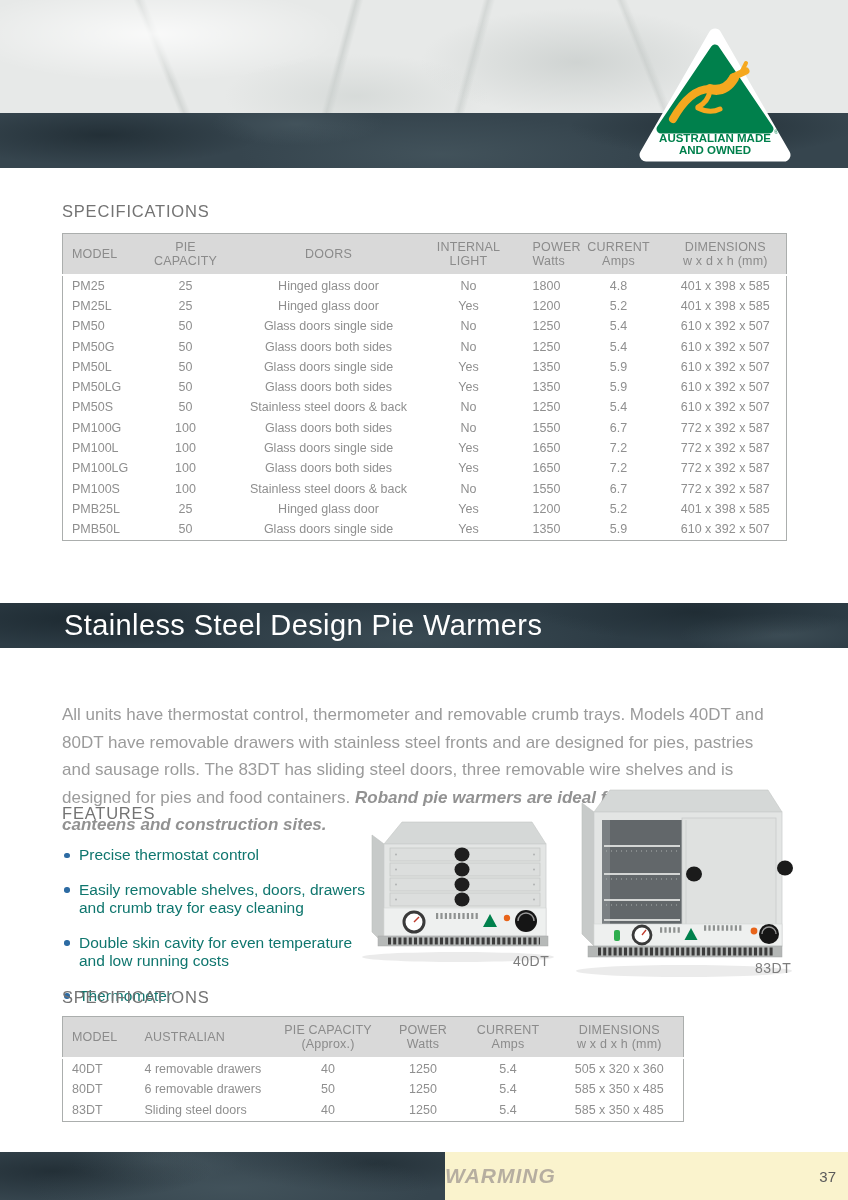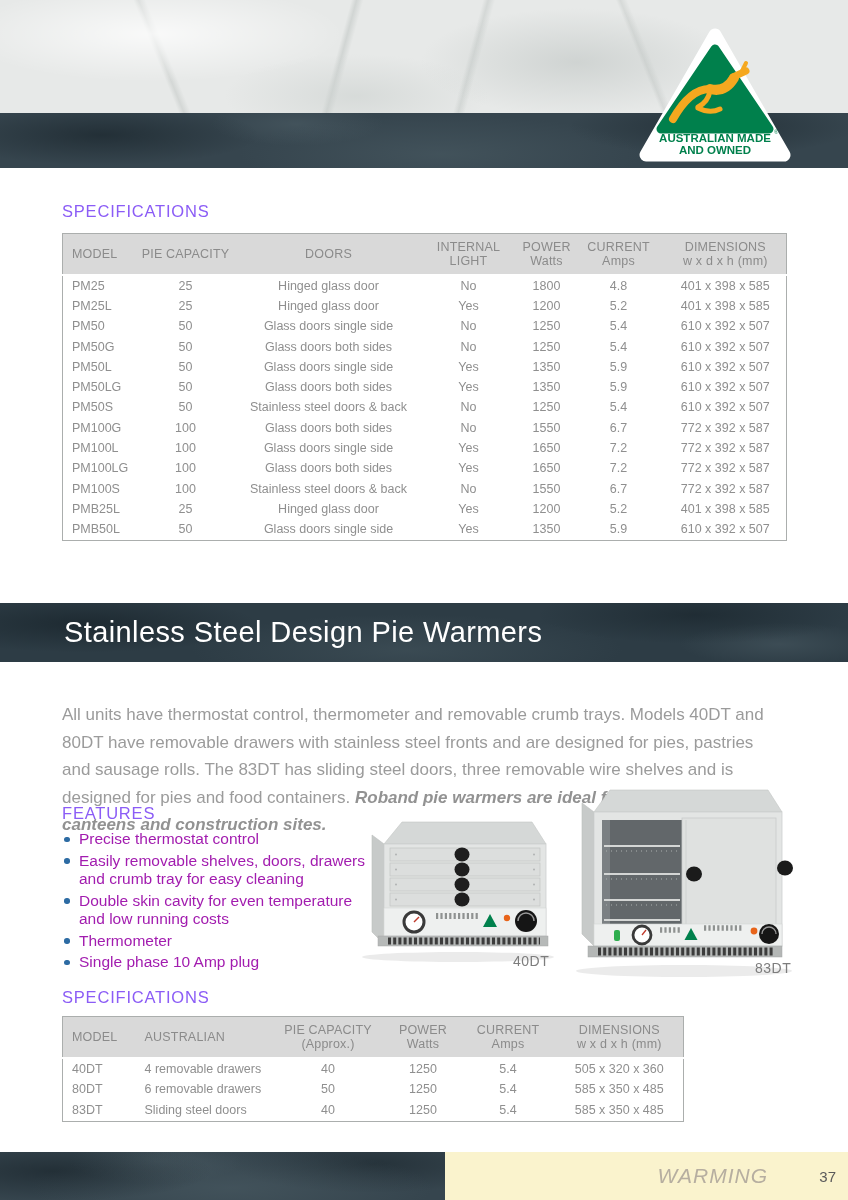--- a/index.html
+++ b/index.html
@@ -20,73 +20,73 @@
       radial-gradient(ellipse 220px 42px at 12% 40%, rgba(16,26,32,.5), transparent 72%),
       radial-gradient(ellipse 280px 55px at 52% 75%, rgba(80,98,106,.45), transparent 72%),
       radial-gradient(ellipse 200px 40px at 84% 25%, rgba(18,28,34,.45), transparent 72%),
       radial-gradient(ellipse 120px 30px at 35% 20%, rgba(90,108,116,.35), transparent 72%);}
   .slate-header{position:absolute;left:0;top:113px;width:848px;height:55px;}
 
   
   .aus-logo{position:absolute;left:638px;top:28px;width:154px;height:140px;}
 
   
-  .sec-heading{position:absolute;color:#8b5cf6;font-size:16.5px;letter-spacing:.8px;font-weight:normal;margin:0;}
+  .sec-heading{position:absolute;color:#737373;font-size:16.5px;letter-spacing:.8px;font-weight:normal;margin:0;}
   #spec1-heading{left:62px;top:202px;}
   #spec2-heading{left:62px;top:988px;}
   #features-heading{left:62px;top:804px;}
 
   
   table.spec{border-collapse:collapse;table-layout:fixed;position:absolute;
     border:1px solid #abaead;background:#fff;}
   #table1{left:62px;top:233px;width:724px;}
   #table2{left:62px;top:1016px;width:621px;}
   table.spec thead th{background:#d9d9d9;color:#8b8b8b;font-weight:normal;font-size:12.5px;
-    height:40px;vertical-align:middle;text-align:center;padding:0 2px;border-bottom:2px solid #ffffff;letter-spacing:.2px;}
+    height:40px;vertical-align:middle;text-align:center;padding:0 12px;border-bottom:2px solid #ffffff;letter-spacing:.2px;}
   table.spec thead th div{line-height:14px;}
   table.spec tbody td{color:#8f8f8f;font-size:12.5px;text-align:center;height:20.3px;
     padding:0 2px;line-height:13px;white-space:nowrap;overflow:hidden;}
   table.spec .al{text-align:left;padding-left:9px;}
   #table2 tbody td{height:20.5px;}
 
   
-  .banner{position:absolute;left:0;top:603px;width:848px;height:59px;
+  .banner{position:absolute;left:0;top:603px;width:848px;height:45px;
     background-color:#2d3c45;
     background-image:
       radial-gradient(ellipse 240px 40px at 10% 35%, rgba(14,24,30,.5), transparent 72%),
       radial-gradient(ellipse 300px 50px at 48% 80%, rgba(78,96,104,.4), transparent 72%),
       radial-gradient(ellipse 220px 40px at 82% 20%, rgba(16,26,32,.45), transparent 72%),
       radial-gradient(ellipse 140px 30px at 92% 70%, rgba(96,114,122,.3), transparent 72%);
     display:flex;align-items:center;}
   .banner h1{margin:0 0 0 64px;color:#ffffff;font-size:29px;font-weight:normal;letter-spacing:.4px;}
 
   
   .intro{position:absolute;left:62px;top:684px;width:722px;color:#9b9b9b;
     font-size:17px;line-height:27.5px;}
   .intro .emph{font-style:italic;font-weight:bold;color:#929292;}
 
   
   .features-list{position:absolute;left:62px;top:830px;width:316px;margin:0;padding:0;list-style:none;}
-  .features-list li{position:relative;padding-left:17px;color:#a21caf;font-size:15.5px;line-height:18.5px;margin-bottom:3px;}
+  .features-list li{position:relative;padding-left:17px;color:#0f766e;font-size:15.5px;line-height:18.5px;margin-bottom:3px;margin-top:16px;}
   .features-list li::before{content:"";position:absolute;left:2px;top:6.5px;width:5.5px;height:5.5px;border-radius:50%;background:#2d6ba3;}
 
   
   .product{position:absolute;}
   #product-40dt{left:350px;top:810px;width:212px;height:154px;}
   #product-83dt{left:564px;top:782px;width:244px;height:198px;}
   .product-label{position:absolute;color:#7d7d7d;font-size:14px;letter-spacing:.5px;}
   #label-40dt{left:513px;top:953px;}
   #label-83dt{left:755px;top:960px;}
 
   
   .footer{position:absolute;left:0;top:1152px;width:848px;height:48px;display:flex;}
   .footer-dark{width:445px;height:48px;}
   .footer-cream{flex:1;background:#faf3cd;display:flex;align-items:center;position:relative;}
-  .footer-category{position:absolute;left:0;right:80px;text-align:right;color:#b6aea0;
-    font-size:21px;font-weight:normal;font-style:italic;letter-spacing:1px;}
+  .footer-category{position:absolute;left:0;right:80px;text-align:left;color:#b6aea0;
+    font-size:21px;font-weight:bold;font-style:italic;letter-spacing:1px;}
   .footer-page{position:absolute;right:12px;color:#5a5a5a;font-size:15px;}
 </style>
 </head>
 <body>
 
 <div class="page">
 
   <div class="marble-top"></div>
   <div class="slate slate-header"></div>
 

